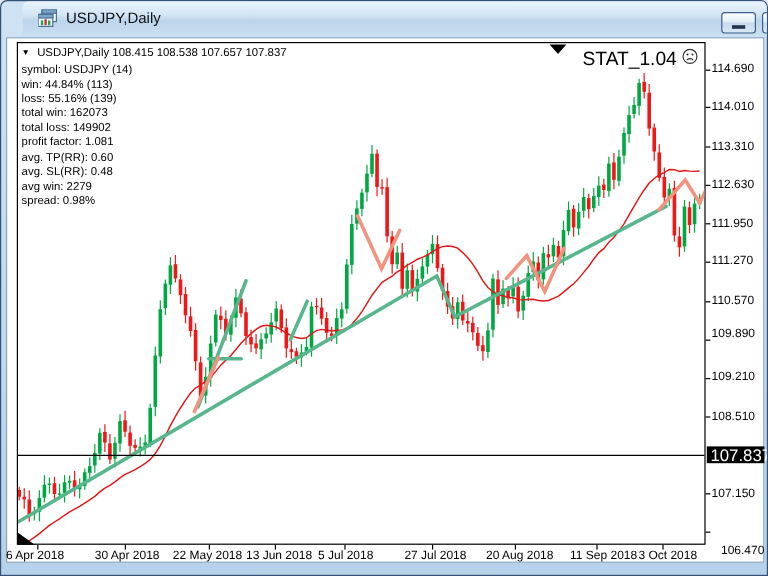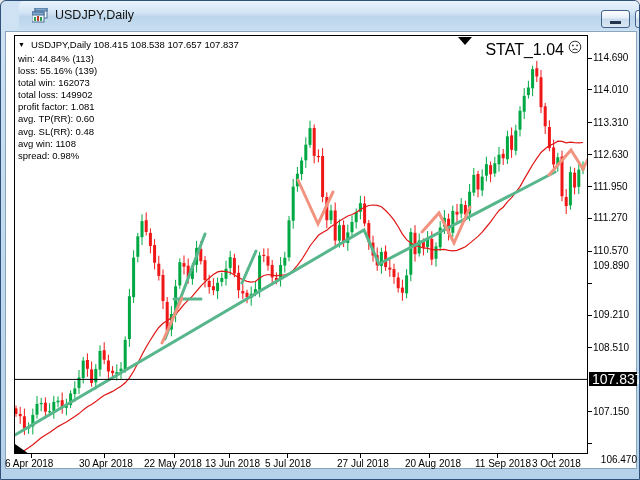--- a/index.html
+++ b/index.html
@@ -369,28 +369,29 @@
           <polygon points="456,35 470,35 463,43" fill="#000"></polygon>
           <polygon points="13,442 13,452 27,452" fill="#000"></polygon>
         </svg>
 
       <div id="info-line">
         <span id="info-arrow">▼</span>
         <span>USDJPY,Daily  108.415 108.538 107.657 107.837</span>
       </div>
 
       <div id="stats">
+          <div class="stat-line">symbol: USDJPY (14)</div>
           <div class="stat-line">win: 44.84% (113)</div>
           <div class="stat-line">loss: 55.16% (139)</div>
           <div class="stat-line">total win: 162073</div>
           <div class="stat-line">total loss: 149902</div>
           <div class="stat-line">profit factor: 1.081</div>
           <div class="stat-line">avg. TP(RR): 0.60</div>
           <div class="stat-line">avg. SL(RR): 0.48</div>
-          <div class="stat-line">avg win: 1108</div>
+          <div class="stat-line">avg win: 2279</div>
           <div class="stat-line">spread: 0.98%</div>
         </div>
 
       <div id="stat-label">STAT_1.04</div>
       <svg id="stat-face" width="14" height="14" viewBox="0 0 14 14">
         <circle cx="7" cy="7" r="5.8" fill="none" stroke="#333" stroke-width="1"></circle>
         <circle cx="4.9" cy="5.4" r="0.9" fill="#333"></circle>
         <circle cx="9.1" cy="5.4" r="0.9" fill="#333"></circle>
         <path d="M4.4 10 Q7 7.8 9.6 10" fill="none" stroke="#333" stroke-width="1"></path>
       </svg>
@@ -406,21 +407,21 @@
         <div class="price-label" style="top:114.72199999999978px;">113.310</div>
         <div class="price-tick" style="top:152.1140000000001px;"></div>
         <div class="price-label" style="top:146.6140000000001px;">112.630</div>
         <div class="price-tick" style="top:184.00599999999974px;"></div>
         <div class="price-label" style="top:178.50599999999974px;">111.950</div>
         <div class="price-tick" style="top:215.89800000000008px;"></div>
         <div class="price-label" style="top:210.39800000000008px;">111.270</div>
         <div class="price-tick" style="top:248.7280000000002px;"></div>
         <div class="price-label" style="top:243.2280000000002px;">110.570</div>
         <div class="price-tick" style="top:280.6199999999999px;"></div>
-        <div class="price-label" style="top:258px;">109.890</div>
+        <div class="price-label" style="top:271px;">109.890</div>
         <div class="price-tick" style="top:312.51200000000017px;"></div>
         <div class="price-label" style="top:307.01200000000017px;">109.210</div>
         <div class="price-tick" style="top:345.34199999999964px;"></div>
         <div class="price-label" style="top:339.84199999999964px;">108.510</div>
         <div class="price-tick" style="top:409.12599999999964px;"></div>
         <div class="price-label" style="top:403.62599999999964px;">107.150</div>
         <div class="price-tick" style="top:441.0179999999999px;"></div>
         <div class="price-label" style="top:452px;text-align:right;">106.470</div>
         <div class="time-tick" style="left:29px;"></div>
         <div class="time-label" style="left:3px;">6 Apr 2018</div>

